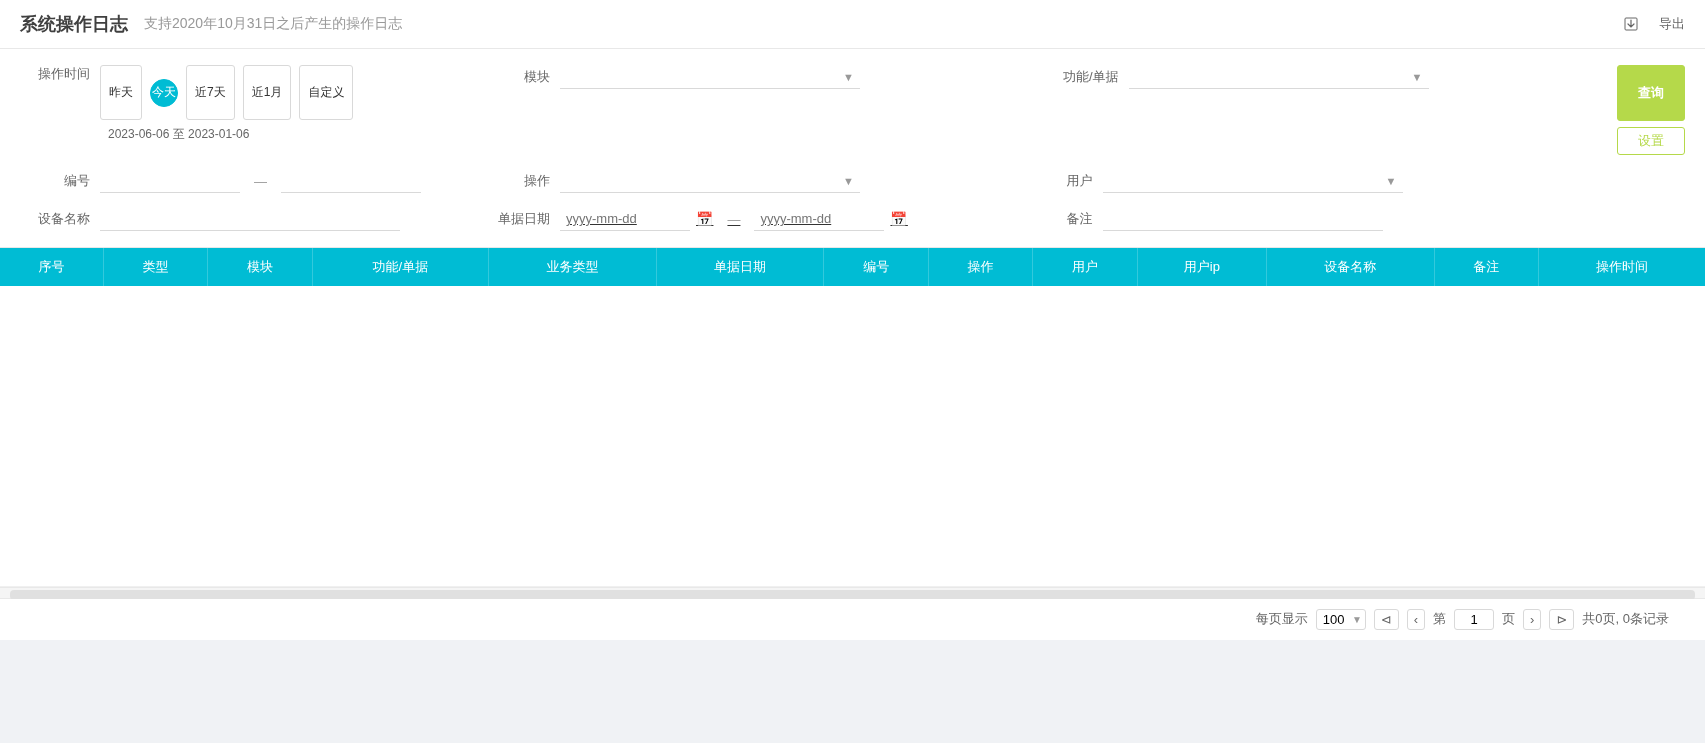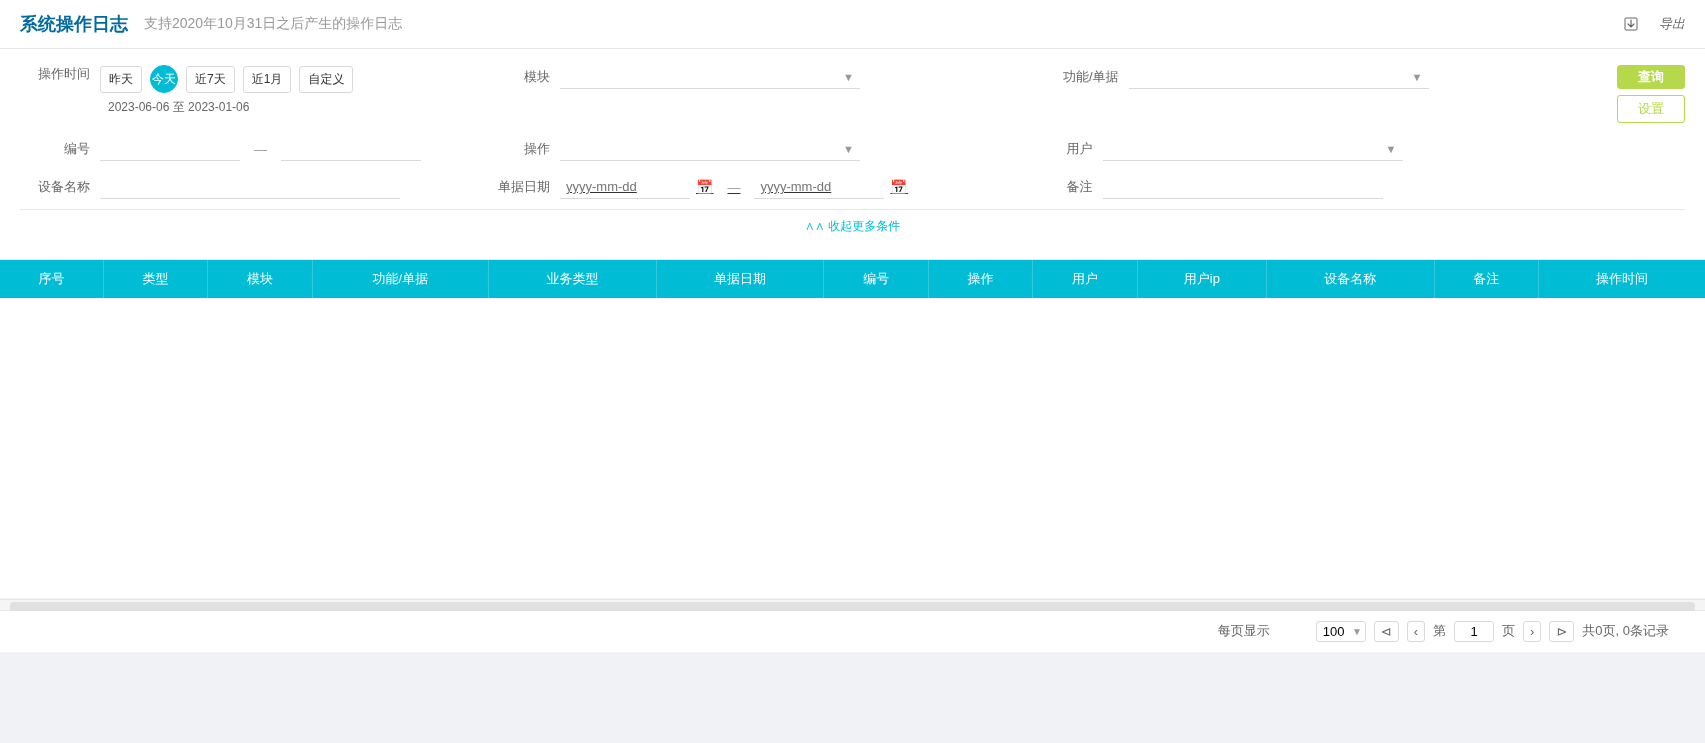--- a/index.html
+++ b/index.html
@@ -9,56 +9,55 @@
       background: #fff;
       padding: 12px 20px;
       display: flex;
       align-items: center;
       gap: 16px;
       border-bottom: 1px solid #e8e8e8;
     }
     .page-title {
       font-size: 18px;
       font-weight: bold;
-      color: #0369a1;
+      color: #404040;
     }
     .page-subtitle {
       font-size: 14px;
       color: #999;
     }
     .export-btn {
       margin-left: auto;
       display: flex;
       align-items: center;
       gap: 21px;
       background: none;
       border: none;
       cursor: pointer;
       color: #666;
       font-size: 13px;
-      font-style: italic;
     }
 
     .filter-section {
       background: #fff;
       padding: 16px 20px;
       border-bottom: 1px solid #e8e8e8;
     }
 
     .filter-label {
       width: 80px;
       text-align: right;
       color: #666;
       font-size: 13px;
       flex-shrink: 0;
       padding-right: 10px;
     }
 
     .time-btn {
-      padding: 4px 8px;
+      padding: 18px 8px;
       border: 1px solid #d9d9d9;
       border-radius: 3px;
       cursor: pointer;
       background: #fff;
       font-size: 12px;
       color: #333;
     }
 
     .time-btn.active {
       background: #00bcd4;
@@ -126,21 +125,21 @@
       display: flex;
       flex-direction: column;
       gap: 6px;
       margin-left: auto;
     }
 
     .btn-query {
       background: #b5d94a;
       border: 1px solid #b5d94a;
       color: #fff;
-      padding: 2px 20px;
+      padding: 18px 20px;
       border-radius: 3px;
       cursor: pointer;
       font-size: 13px;
       font-weight: bold;
     }
 
     .btn-settings {
       background: #fff;
       border: 1px solid #b5d94a;
       color: #b5d94a;
@@ -266,21 +265,20 @@
       background: #fff;
       cursor: pointer;
       appearance: none;
       position: relative;
     }
 
     .page-size-wrapper {
       position: relative;
       display: inline-flex;
       align-items: center;
-      margin-left: 38px;
     }
 
     .page-size-wrapper .select-arrow {
       position: absolute;
       right: 4px;
       pointer-events: none;
       font-size: 10px;
       color: #999;
     }
 
@@ -431,24 +429,20 @@
     </div>
 
     <div style="display:flex; align-items:center; flex:1;">
       <span class="filter-label" style="width:90px;">备注</span>
       <input class="remark-input" type="text" style="">
     </div>
 
     <div style="width:120px; margin-left:20px;"></div>
   </div>
 
-  <div class="collapse-bar">
-    <span>∧∧</span>
-    <span>收起更多条件</span>
-  </div>
 </div>
 
 <div class="table-section">
   <table>
     <thead>
       <tr>
         <th>序号</th>
         <th>类型</th>
         <th>模块</th>
         <th>功能/单据</th>

